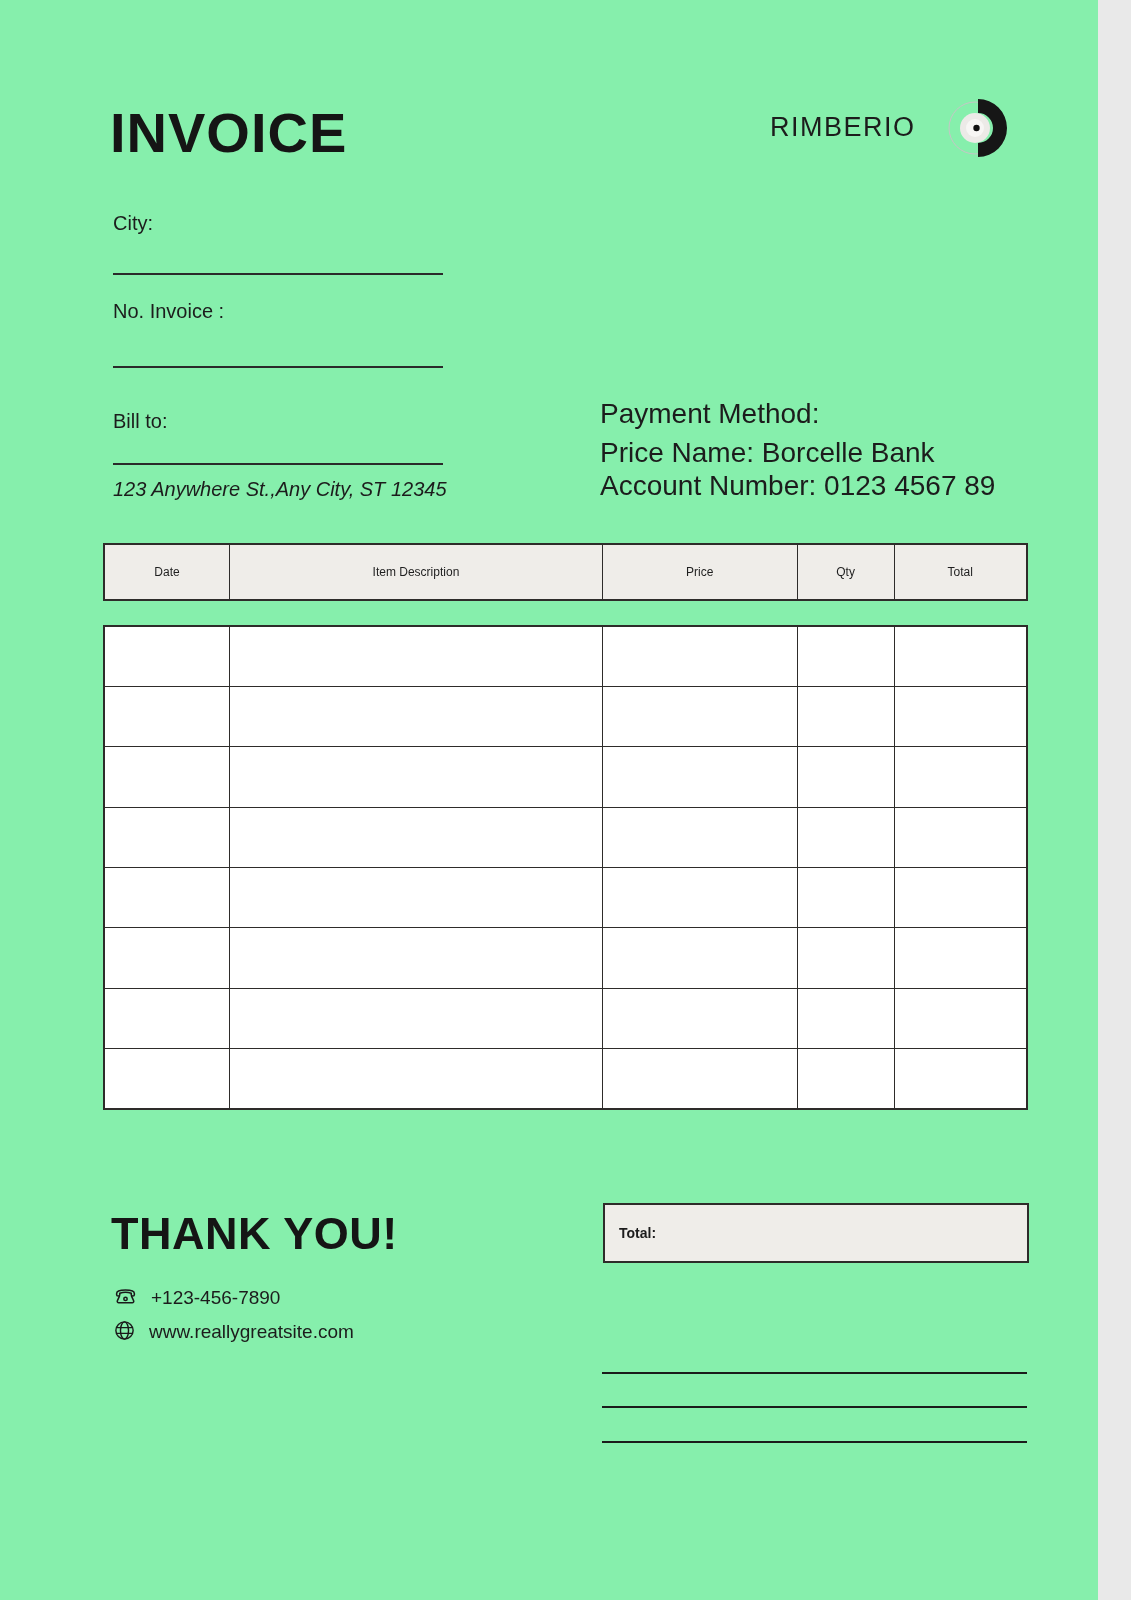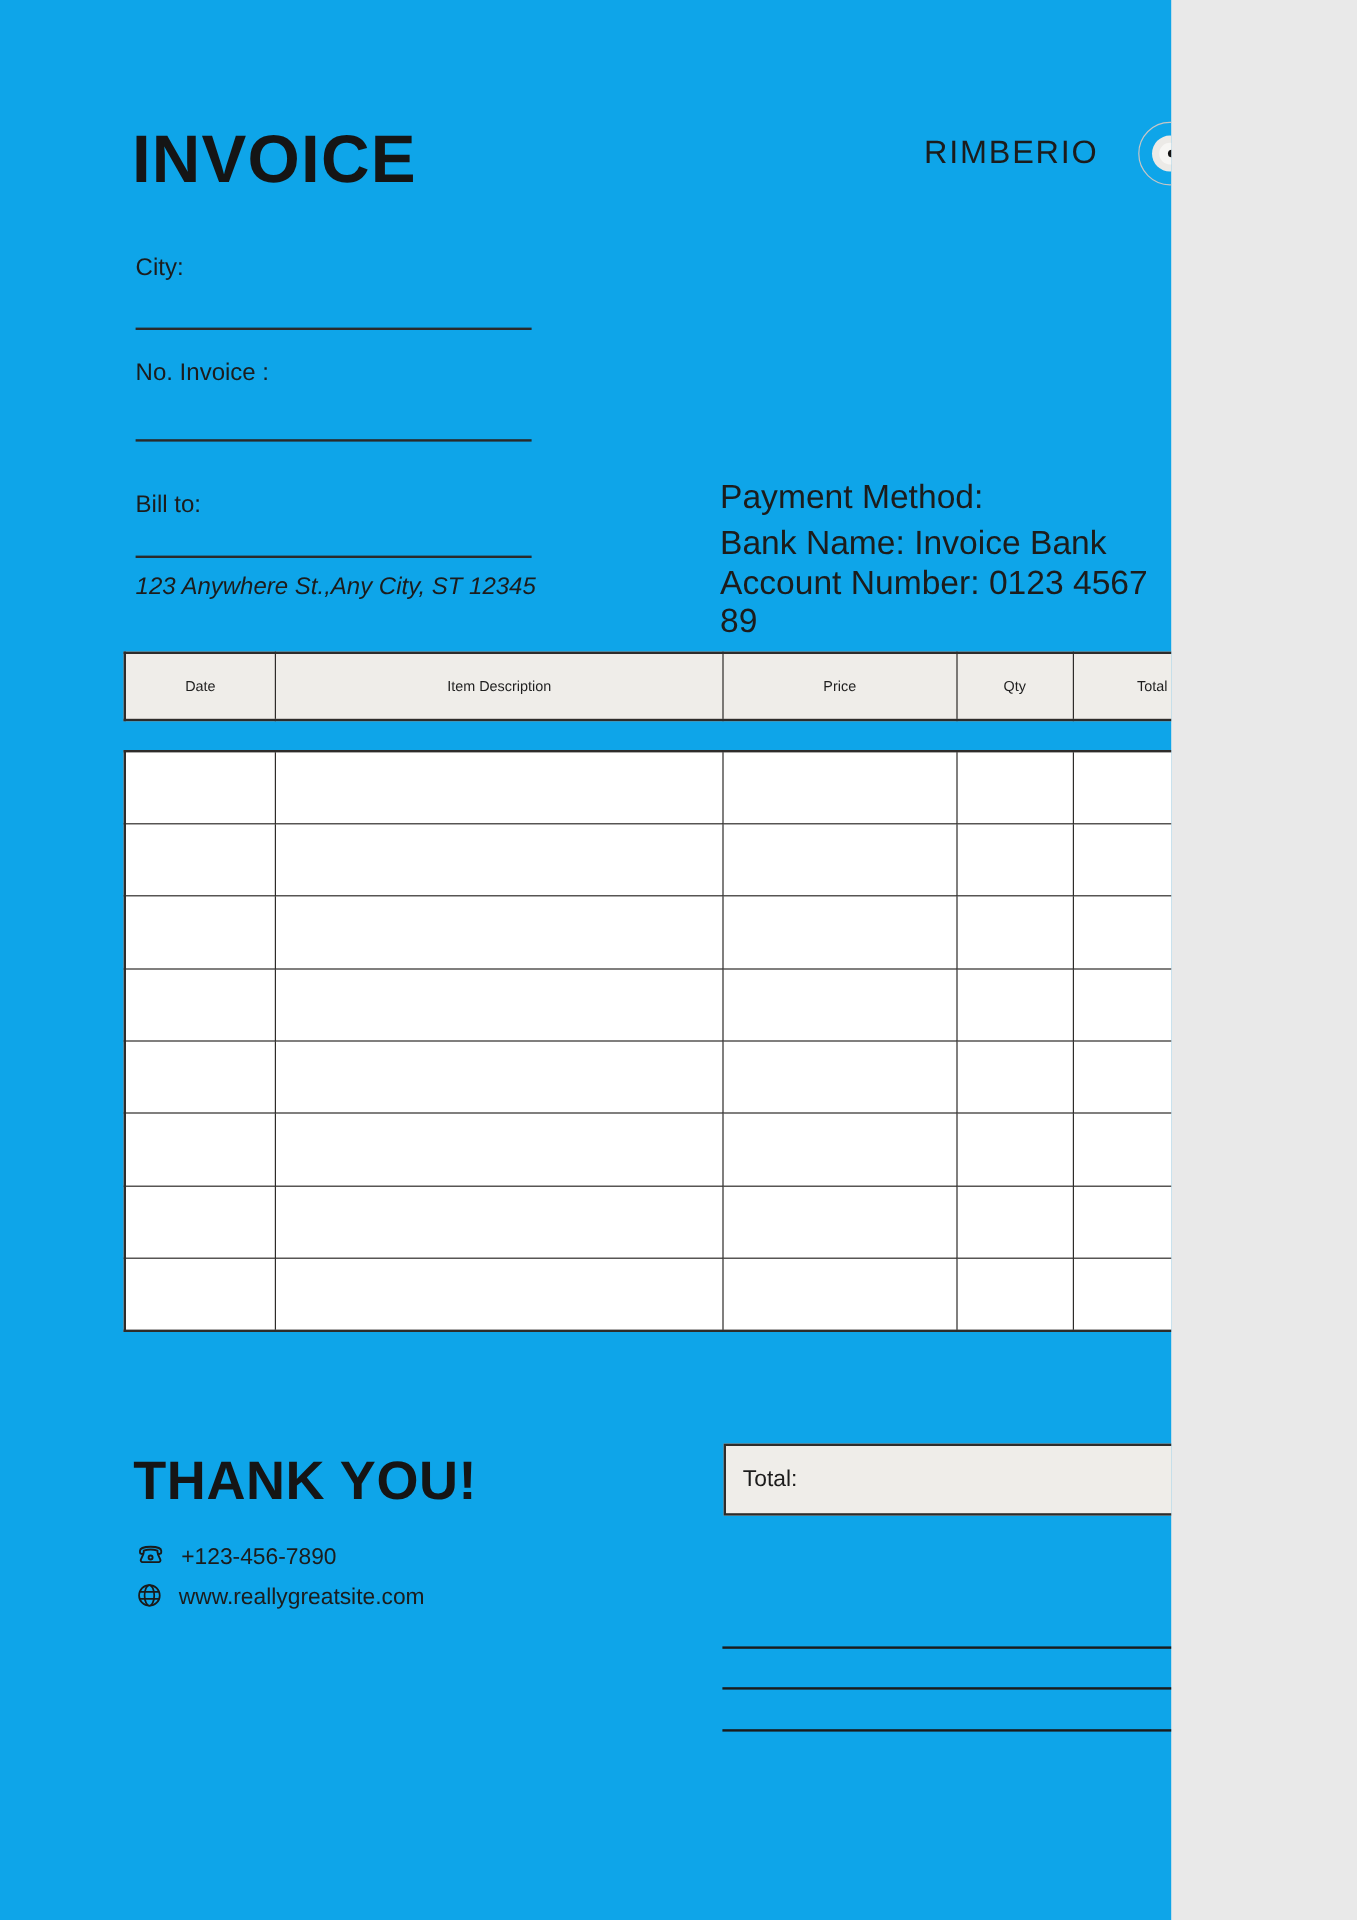--- a/index.html
+++ b/index.html
@@ -1,22 +1,22 @@
 <!DOCTYPE html>
 <html><head>
 <meta charset="utf-8">
 <style>
   * { margin: 0; padding: 0; box-sizing: border-box; }
   html, body { background: #e9e9e9; }
   body { font-family: "Liberation Sans", "DejaVu Sans", sans-serif; }
   .page {
     position: relative;
-    width: 976px;
+    width: 1098px;
     height: 1600px;
-    background: #0ea5e9;
+    background: #86efac;
     color: #1a1a1a;
     overflow: hidden;
   }
   .abs { position: absolute; }
 
   
   .title {
     left: 110px; top: 100px;
     font-size: 56px;
     font-weight: 900;
@@ -84,21 +84,21 @@
   }
   .total-box {
     left: 603px; top: 1203px;
     width: 426px; height: 60px;
     background: #efede9;
     border: 2px solid #2e2c2a;
     display: flex;
     align-items: center;
     padding-left: 14px;
   }
-  .total-box .label { font-size: 19px; }
+  .total-box .label { font-size: 14px; font-weight: bold; }
   .total-value { font-size: 19px; margin-left: 8px; }
 
   
   .contact { left: 113px; top: 1281px; display: flex; flex-direction: column; }
   .contact-row {
     display: flex;
     align-items: center;
     height: 34px;
     gap: 13px;
   }
@@ -133,21 +133,21 @@
   <div class="abs fill-line" style="left:113px; top:273px; width:330px;"></div>
 
   <div class="abs label" style="left:113px; top:300px;">No. Invoice :</div>
   <div class="abs fill-line" style="left:113px; top:366px; width:330px;"></div>
 
   <div class="abs label" style="left:113px; top:410px;">Bill to:</div>
   <div class="abs fill-line" style="left:113px; top:463px; width:330px;"></div>
   <div class="abs address" style="left:113px; top:478px;">123 Anywhere St.,Any City, ST 12345</div>
 
   <div class="abs pay-line" style="left:600px; top:398px;">Payment Method:</div>
-  <div class="abs pay-line" style="left:600px; top:437px;">Bank Name: Invoice Bank</div>
+  <div class="abs pay-line" style="left:600px; top:437px;">Price Name: Borcelle Bank</div>
   <div class="abs pay-line" style="left:600px; top:470px;">Account Number: 0123 4567 89</div>
 
   <table class="abs items-header-table">
       <colgroup>
         <col style="width: 13.6%;">
         <col style="width: 40.4%;">
         <col style="width: 21.1%;">
         <col style="width: 10.5%;">
         <col style="width: 14.4%;">
       </colgroup>

